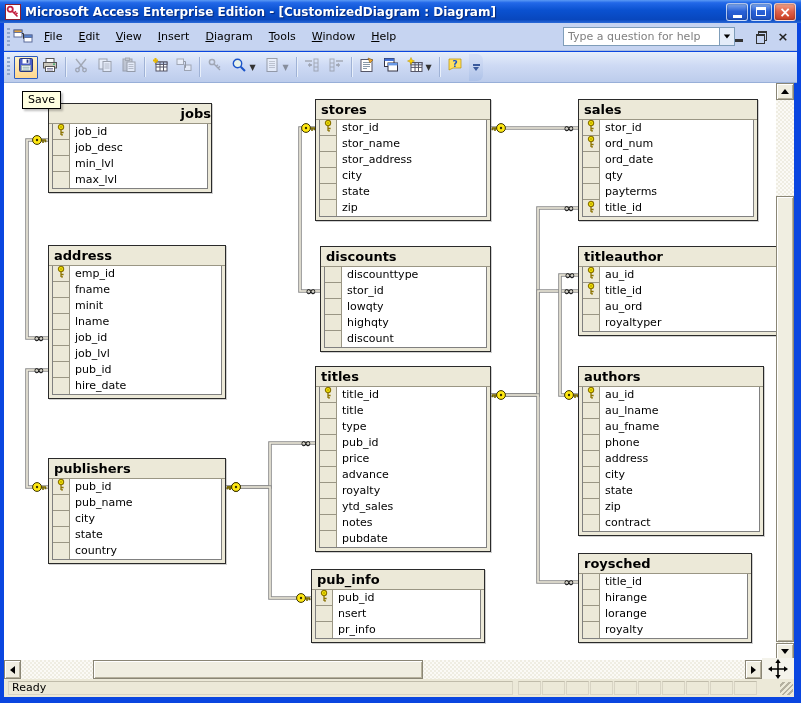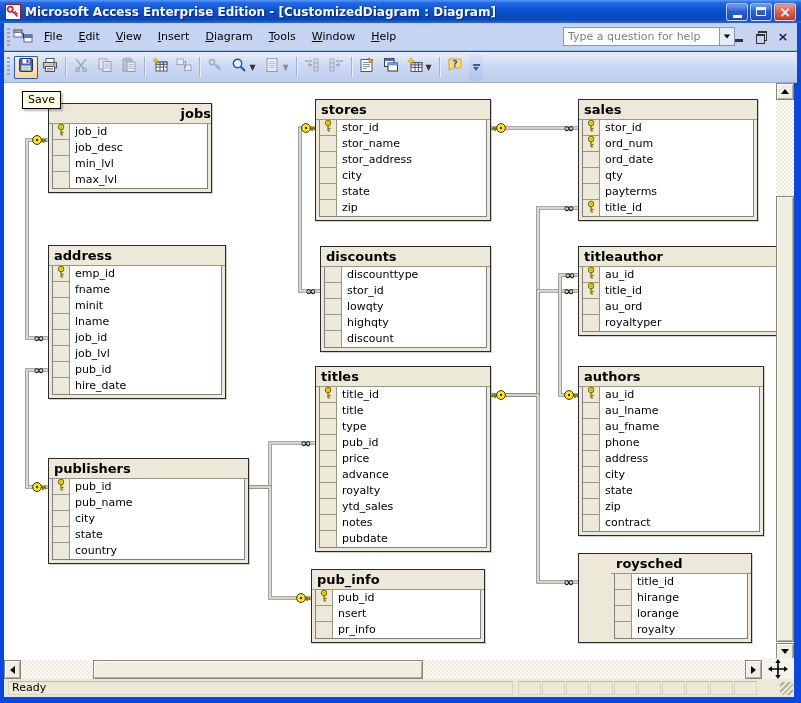--- a/index.html
+++ b/index.html
@@ -469,21 +469,21 @@
           <div class="dt-row">
             <div class="dt-sel"></div>
             <div class="dt-field">pub_id</div>
           </div>
           <div class="dt-row">
             <div class="dt-sel"></div>
             <div class="dt-field">hire_date</div>
           </div>
         </div>
       </div>
-      <div class="dtable" style="left: 44px; top: 375px; width: 201px;">
+      <div class="dtable" style="left: 44px; top: 375px; width: 178px;">
         <div class="dt-title">publishers</div>
         <div class="dt-body">
           <div class="dt-row">
             <div class="dt-sel">
               <span><svg width="12" height="14" viewBox="0 0 12 14">
                   <circle cx="6" cy="4" r="2.6" fill="#FFF100" stroke="#8B7300" stroke-width="1.2"></circle>
                   <circle cx="6" cy="4" r="0.8" fill="#8B7300"></circle>
                   <path d="M6 6.5 V12 M6 9.5 h2.6 M6 11.8 h2" stroke="#8B7300" stroke-width="1.3" fill="none"></path>
                 </svg></span>
             </div>
@@ -761,21 +761,21 @@
           <div class="dt-row">
             <div class="dt-sel"></div>
             <div class="dt-field">zip</div>
           </div>
           <div class="dt-row">
             <div class="dt-sel"></div>
             <div class="dt-field">contract</div>
           </div>
         </div>
       </div>
-      <div class="dtable" style="left: 574px; top: 470px; width: 174px; padding-left: 32px;">
+      <div class="dtable" style="left: 574px; top: 470px; width: 174px;">
         <div class="dt-title">roysched</div>
         <div class="dt-body">
           <div class="dt-row">
             <div class="dt-sel"></div>
             <div class="dt-field">title_id</div>
           </div>
           <div class="dt-row">
             <div class="dt-sel"></div>
             <div class="dt-field">hirange</div>
           </div>

